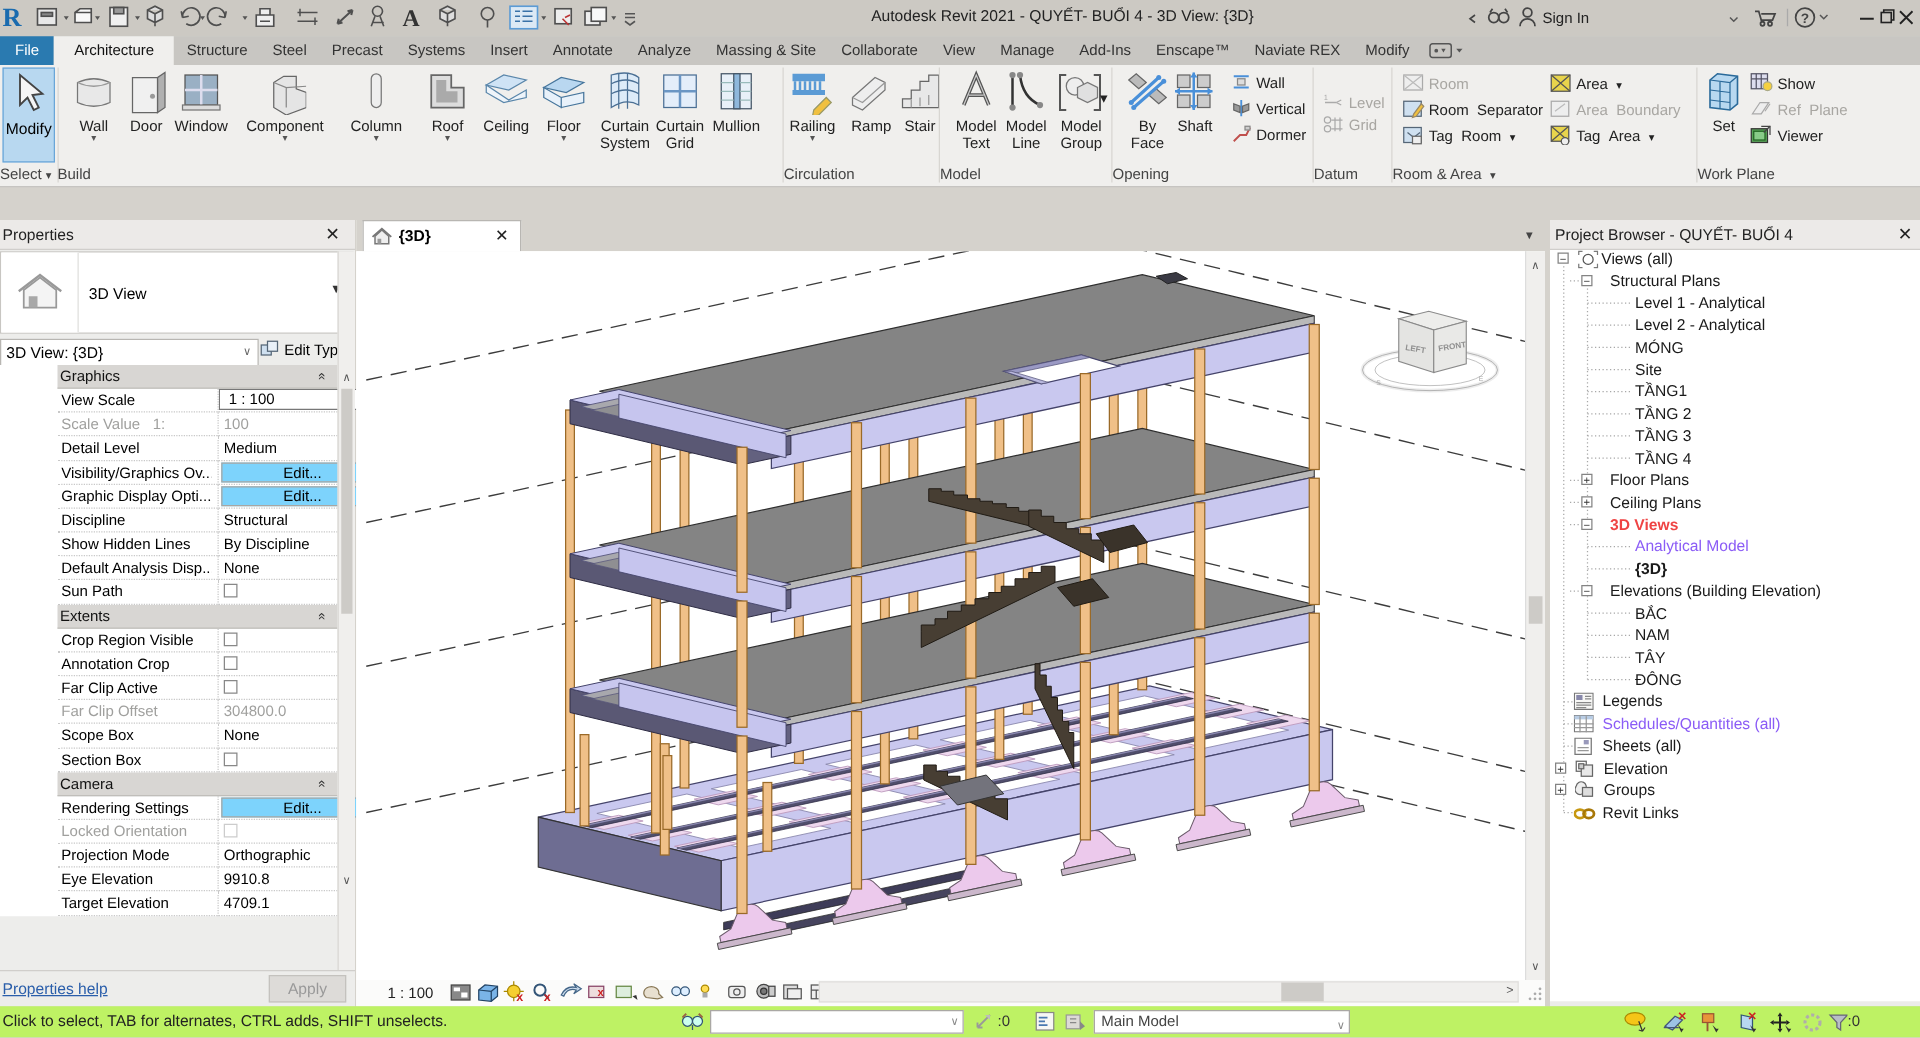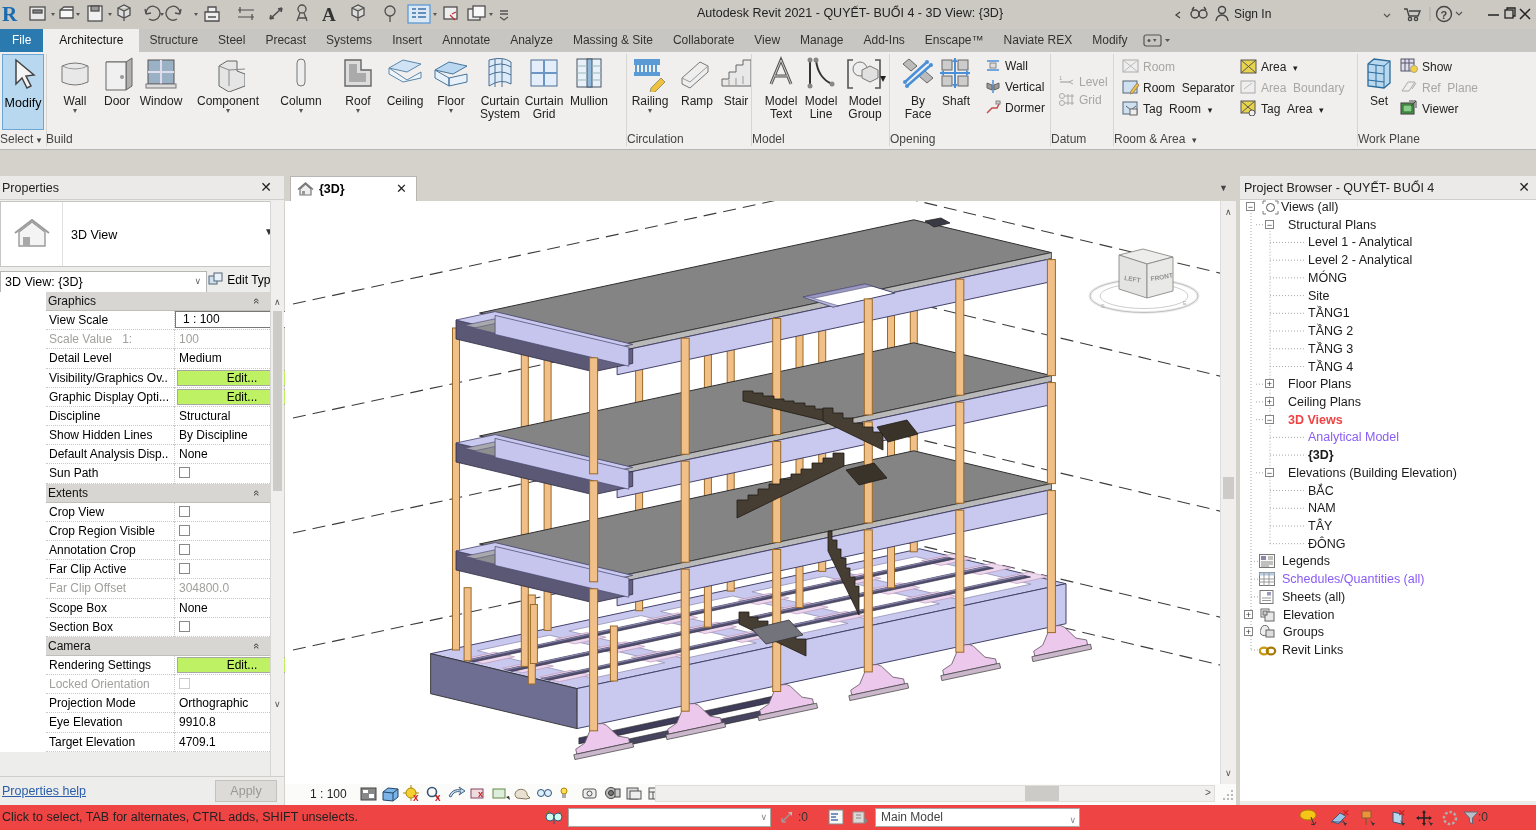--- a/index.html
+++ b/index.html
@@ -5,39 +5,39 @@
 * { margin:0; padding:0; box-sizing:border-box; }
 html,body { width:1536px; height:830px; overflow:hidden; font-family:"Liberation Sans",sans-serif; }
 body { position:relative; background:#d5d2cc; font-size:12px; color:#000; }
 #titlebar { position:absolute; left:0; top:0; width:1536px; height:29px; background:#ccc9c3; }
 #tabrow { position:absolute; left:0; top:29px; width:1536px; height:23px; background:#c8c6c2; }
 #ribbon { position:absolute; left:0; top:52px; width:1536px; height:98px; background:#f0efed; border-bottom:1px solid #b8b6b2; }
 #gap { position:absolute; left:0; top:150px; width:1536px; height:26px; background:#d5d2cc; }
 #props { position:absolute; left:0; top:176px; width:284px; height:629px; background:#ededeb; }
 #viewwrap { position:absolute; left:285px; top:176px; width:951px; height:629px; background:#fff; }
 #browser { position:absolute; left:1240px; top:176px; width:296px; height:629px; background:#ececea; }
-#statusbar { position:absolute; left:0; top:805px; width:1536px; height:25px; background:#ef4444; }
+#statusbar { position:absolute; left:0; top:805px; width:1536px; height:25px; background:#bef264; }
 .tab { display:inline-block; height:23px; line-height:23px; padding:0 10px; font-size:12px; color:#333; }
 .plabel { position:absolute; top:79px; height:17px; line-height:16px; font-size:12px; color:#444; }
 .psep { position:absolute; top:2px; width:1px; height:92px; background:#d8d6d2; }
 .bigbtn,.bigbtn2 { position:absolute; top:2px; text-align:center; font-size:12px; color:#222; line-height:13px; }
 .bigbtn svg,.bigbtn2 svg { display:block; margin:2px auto 3px; }
 .bigbtn .da { display:block; font-size:8px; color:#555; line-height:6px; }
 .plabel .da { font-size:9px; }
 .smallbtn { position:absolute; height:18px; font-size:12px; color:#222; white-space:nowrap; }
 .smallbtn svg { vertical-align:-3px; margin-right:3px; }
 .smallbtn.gray span { color:#a8a6a2; }
 #grid { position:absolute; left:0; top:116px; width:270px; background:#fff; font-size:12px;padding-left:46px; }
 .shdr { height:19.16px; background:#d8d6d3; border-bottom:1px solid #c0beba; line-height:18px; padding-left:2px; color:#111; position:relative; }
 .shdr:after { content:"«"; position:absolute; right:10px; top:0; transform:rotate(90deg); color:#333; font-size:11px; }
 .prow { height:19.16px; border-bottom:1px dotted #c8c8c8; position:relative; line-height:18px; }
 .prow .lab { position:absolute; left:3px; top:0; width:120px; white-space:nowrap; overflow:hidden; }
 .prow .val { position:absolute; left:128px; top:0; width:141px; border-left:1px dotted #c8c8c8; padding-left:4px; height:19.16px; white-space:nowrap; overflow:hidden; }
 .prow .gray { color:#a0a09e; }
-.pbtn { position:absolute; left:2px; top:1px; width:130px; height:16px; background:#bef264; border:1px solid #a8a6a2; text-align:center; line-height:15px; font-size:12px; }
+.pbtn { position:absolute; left:2px; top:1px; width:130px; height:16px; background:#7dd3fc; border:1px solid #a8a6a2; text-align:center; line-height:15px; font-size:12px; }
 .cb { display:inline-block; width:11px; height:11px; border:1px solid #888; background:#fff; margin-top:3px; }
 .inp { position:absolute; left:0px; top:0px; width:124px; height:17px; border:1.5px solid #777; background:#fff; padding:0 0 0 7px; line-height:15px; }
 </style>
 </head>
 <body>
 <div id="titlebar">
   <svg width="530" height="29" style="position:absolute;left:0;top:0">
 
     <text x="2" y="21" font-size="21" font-weight="bold" fill="#1a6baf" font-family="Liberation Serif,serif">R</text>
     <g fill="none" stroke="#4f4f4f" stroke-width="1.3">
@@ -364,24 +364,20 @@
   <div class="prow">
         <span class="lab">Default Analysis Disp...</span>
         <span class="val">None</span>
       </div>
   <div class="prow">
         <span class="lab">Sun Path</span>
         <span class="val"><span class="cb"></span></span>
       </div>
   <div class="shdr">Extents</div>
   <div class="prow">
-        <span class="lab">Crop View</span>
-        <span class="val"><span class="cb"></span></span>
-      </div>
-  <div class="prow">
         <span class="lab">Crop Region Visible</span>
         <span class="val"><span class="cb"></span></span>
       </div>
   <div class="prow">
         <span class="lab">Annotation Crop</span>
         <span class="val"><span class="cb"></span></span>
       </div>
   <div class="prow">
         <span class="lab">Far Clip Active</span>
         <span class="val"><span class="cb"></span></span>

